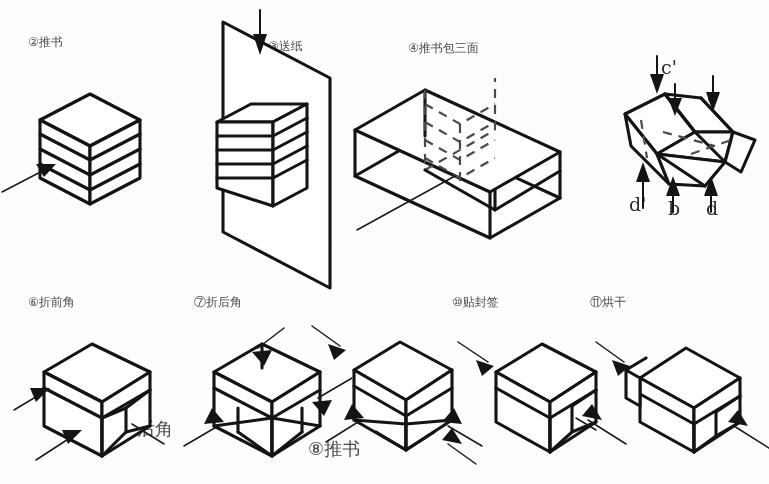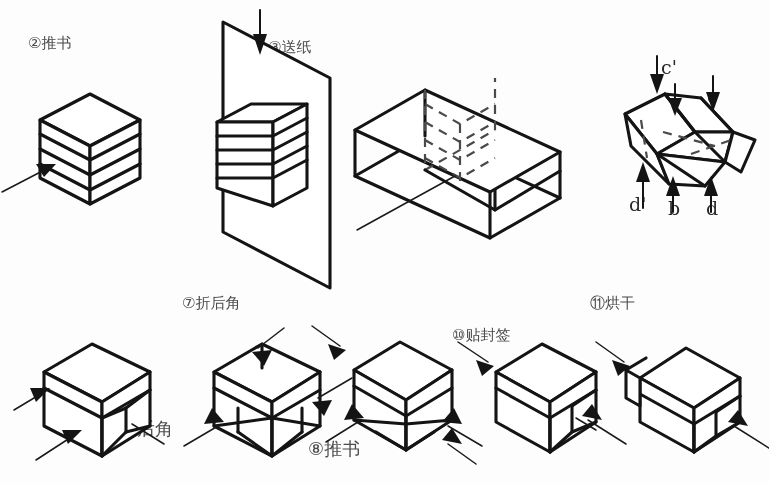--- a/index.html
+++ b/index.html
@@ -13,21 +13,21 @@
   #stage {
     position: relative;
     width: 769px;
     height: 484px;
     background: #fdfdfd;
     overflow: hidden;
   }
   .step-title {
     position: absolute;
     font-family: "DejaVu Sans", "Liberation Sans", sans-serif;
-    font-size: 15px;
+    font-size: 12px;
     color: #4b4b4b;
     white-space: nowrap;
     letter-spacing: 0px;
   }
   .sub-label {
     position: absolute;
     font-family: "DejaVu Sans", "Liberation Sans", sans-serif;
     font-size: 18px;
     color: #4b4b4b;
     white-space: nowrap;
@@ -73,23 +73,25 @@
   .wfill { fill: #ffffff; }
   .arrowhead { fill: #141414; stroke: none; }
 </style>
 </head>
 <body>
 
 <div id="stage">
 
   <div class="step-title" style="left:28px; top:34px;">②推书</div>
   <div class="step-title" style="left:268px; top:38px;">③送纸</div>
-
-  <div class="step-title" style="left:182px; top:294px;">⑦折后角</div>
-  <div class="step-title" style="left:452px; top:294px;margin-top:32px;">⑩贴封签</div>
+  <div class="step-title" style="left:408px; top:40px;">④推书包三面</div>
+
+  <div class="step-title" style="left:28px; top:294px;">⑥折前角</div>
+  <div class="step-title" style="left:194px; top:294px;font-family:Liberation Serif, serif;">⑦折后角</div>
+  <div class="step-title" style="left:452px; top:294px;">⑩贴封签</div>
   <div class="step-title" style="left:590px; top:294px;">⑪烘干</div>
 
   <div class="sub-label" style="left:137px; top:417px;">后角</div>
   <div class="sub-label" style="left:308px; top:437px;">⑧推书</div>
 
   <div class="pt-label" style="left:661px; top:56px;">c'</div>
   <div class="pt-label" style="left:672px; top:101px;">a</div>
   <div class="pt-label" style="left:707px; top:85px;">c</div>
   <div class="pt-label" style="left:629px; top:193px;">d'</div>
   <div class="pt-label" style="left:668px; top:197px;">b</div>

